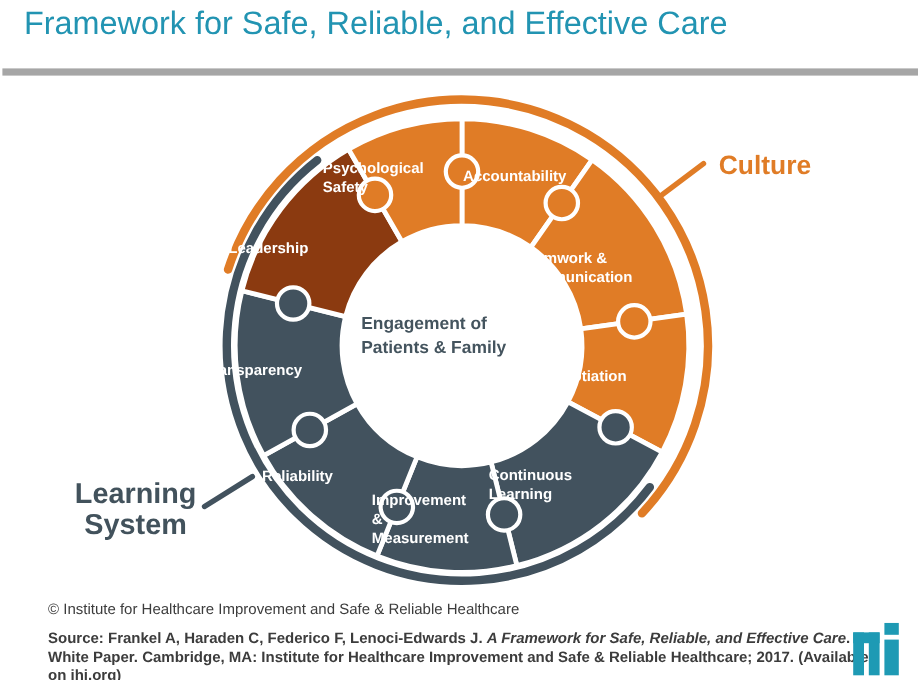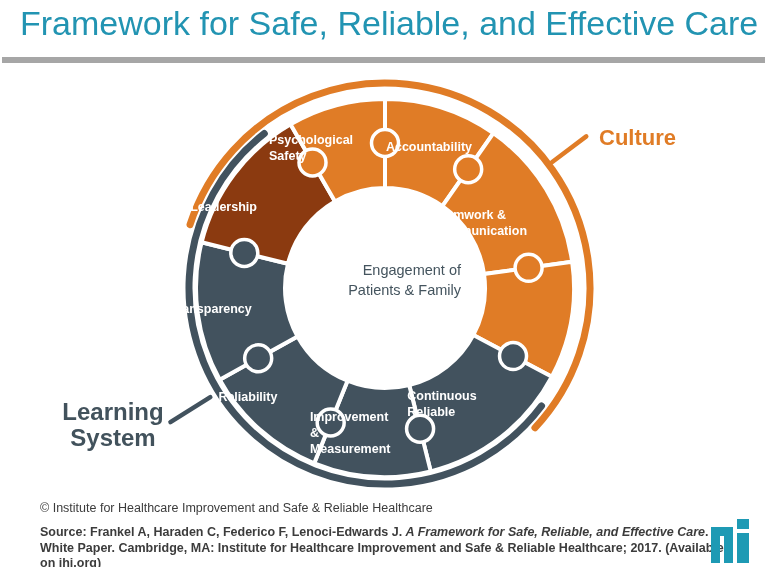--- a/index.html
+++ b/index.html
@@ -1,32 +1,32 @@
 <!DOCTYPE html>
 <html><head>
 <meta charset="utf-8">
 <style>
   html,body{margin:0;padding:0;background:#ffffff;}
   #slide{
     position:relative;width:768px;height:567px;background:#ffffff;overflow:hidden;
     font-family:"Liberation Sans","DejaVu Sans",sans-serif;
   }
   #page-title{
-    position:absolute;left:20px;top:4px;font-size:34px;letter-spacing:0px;
+    position:absolute;left:20px;top:4px;font-size:27px;letter-spacing:0px;
     color:#2294B2;font-weight:400;white-space:nowrap;
   }
   #title-divider{position:absolute;left:2px;top:57px;width:763px;height:6px;background:#A6A6A6;}
   #wheel-svg{position:absolute;left:0;top:0;width:768px;height:567px;}
   .seg-label{
     position:absolute;transform:translate(-50%,-50%);color:#ffffff;font-weight:bold;
     font-size:12.5px;line-height:1.3;text-align:left;white-space:pre-line;width:130px;
   }
   #center-label{
     position:absolute;left:381px;top:281px;transform:translate(-50%,-50%);
-    color:#44545E;font-weight:normal;font-size:14.5px;line-height:1.35;text-align:right;
+    color:#44545E;font-weight:bold;font-size:14.5px;line-height:1.35;text-align:left;
     white-space:pre-line;width:160px;
   }
   #culture-label{
     position:absolute;left:599px;top:125px;color:#E07C26;font-weight:bold;font-size:22px;
     white-space:nowrap;
   }
   #learning-system-label{
     position:absolute;left:38px;top:399px;width:150px;text-align:center;color:#42525C;
     font-weight:bold;font-size:24px;line-height:1.1;white-space:pre-line;
   }
@@ -87,22 +87,23 @@
       <rect class="logo-fill" x="0" y="8" width="22" height="9" fill="#1E9AB4"></rect>
       <rect class="logo-fill" x="13" y="8" width="9" height="36" fill="#1E9AB4"></rect>
       <rect class="logo-fill" x="26" y="14" width="12" height="30" fill="#1E9AB4"></rect>
       <rect class="logo-fill" x="26" y="0" width="12" height="10" fill="#1E9AB4"></rect>
     </g>
   </svg>
 
 <div class="seg-label" style="left: 450.928px; top: 146.616px;">Accountability</div>
     <div class="seg-label" style="left: 497.583px; top: 223px;">Teamwork &amp;
 Communication</div>
+    <div class="seg-label" style="left: 518.501px; top: 313.95px;">Negotiation</div>
     <div class="seg-label" style="left: 472.263px; top: 403.802px;">Continuous
-Reliable</div>
+Learning</div>
     <div class="seg-label" style="left: 374.885px; top: 432.647px;">Improvement
 &amp;
 Measurement</div>
     <div class="seg-label" style="left: 235.47px; top: 309.015px;">Transparency</div>
     <div class="seg-label" style="left: 283.382px; top: 396.972px;">Reliability</div>
     <div class="seg-label" style="left: 255.249px; top: 206.922px;">Leadership</div>
     <div class="seg-label" style="left: 334.039px; top: 147.986px;">Psychological
 Safety</div>
   </div>
 

